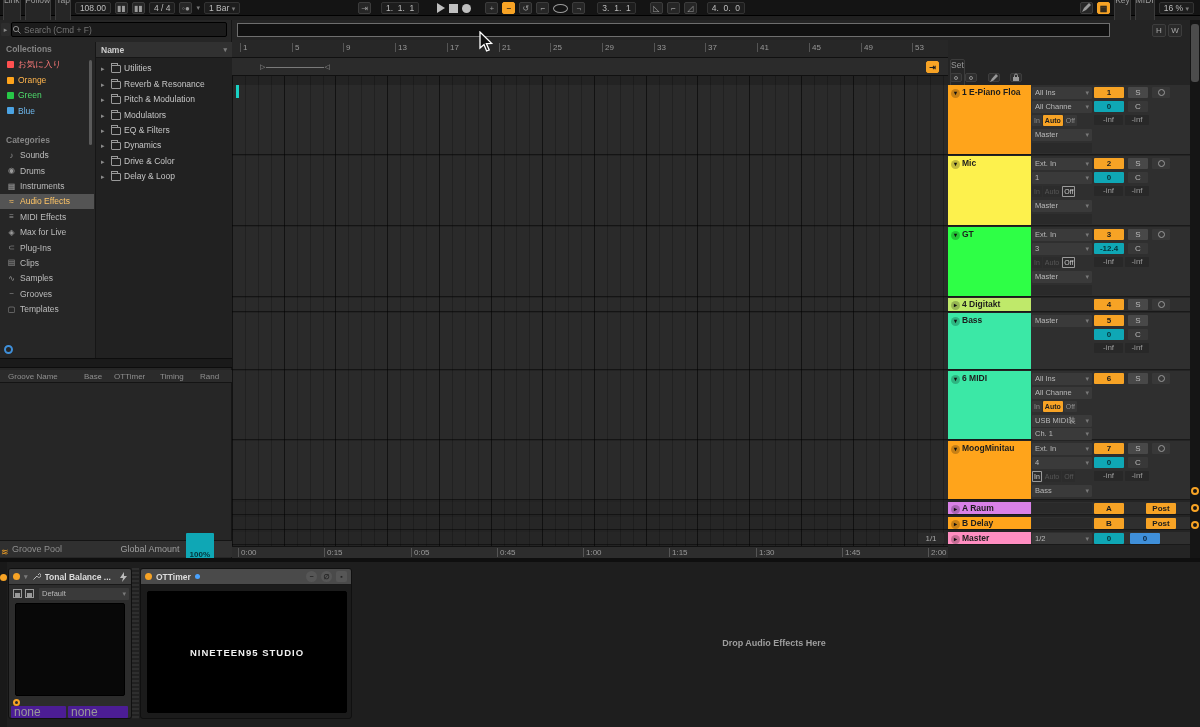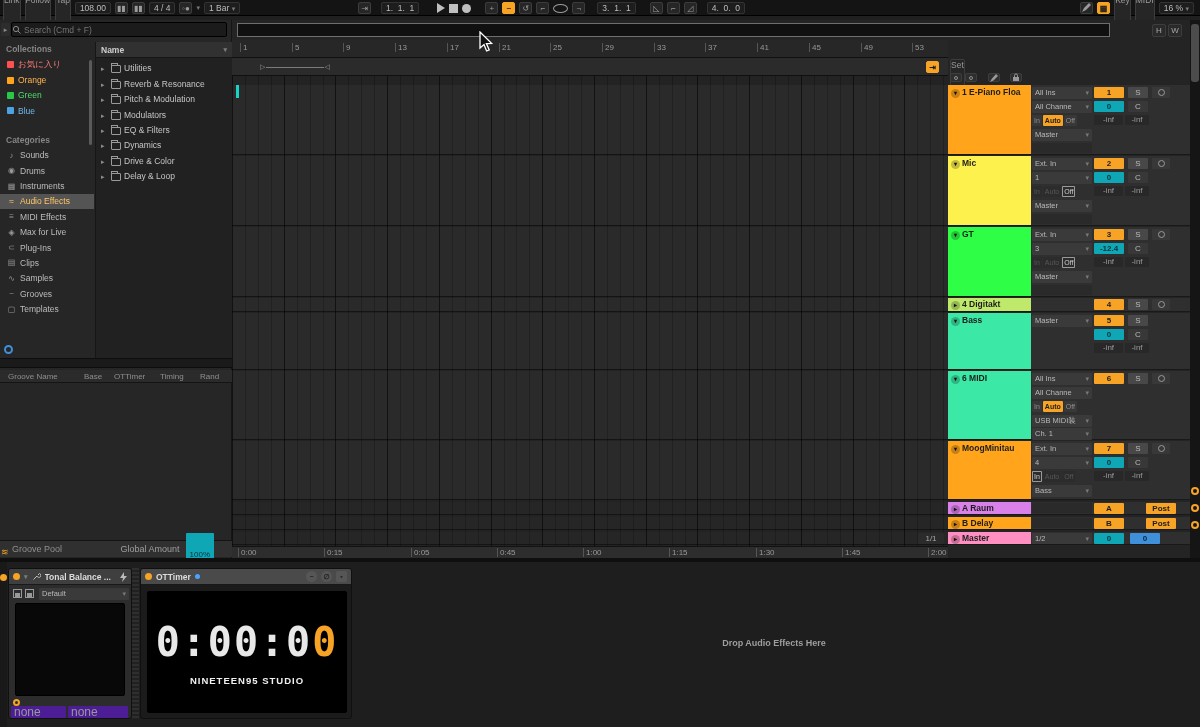--- a/index.html
+++ b/index.html
@@ -35,21 +35,21 @@
 .frow{height:15.4px;display:flex;align-items:flex-end;gap:3px;padding-left:5px;color:#c6c6c6;font-size:8.5px;white-space:nowrap;overflow:hidden}
 .tri{color:#8a8a8a;font-size:7px;width:7px}
 .folder-ico{width:10px;height:8px;border:1px solid #9a9a9a;border-radius:1px;position:relative;flex:0 0 auto}
 .folder-ico::before{content:"";position:absolute;left:-1px;top:-3px;width:5px;height:2px;border:1px solid #9a9a9a;border-bottom:none}
 .bluering{position:absolute;left:4px;top:325px;width:9px;height:9px;border:2px solid #3f8fd9;border-radius:50%}
 .bdivider{position:absolute;left:0;top:338px;width:232px;height:10px;background:#1a1a1a;border-top:1px solid #0d0d0d;border-bottom:1px solid #0d0d0d}
 #groovehead{position:absolute;left:0;top:350px;width:232px;height:13px;background:#2b2b2b;border-bottom:1px solid #141414;color:#8f8f8f;font-size:8px}
 #groovehead span{position:absolute;top:2px}
 #groovebody{position:absolute;left:0;top:363px;width:232px;height:157px;background:#242424;display:flex;align-items:center;justify-content:center;color:#a9a9a9;font-size:8.5px}
 #groovebar{position:absolute;left:0;top:520px;width:232px;height:17px;background:#303030;border-top:1px solid #141414;display:flex;align-items:center}
-.tealbox{background:#0fa7b5;color:#05333a;font-weight:normal;height:12px;line-height:12px;padding:16px 4px;border-radius:1px;font-size:8px}
+.tealbox{background:#0fa7b5;color:#05333a;font-weight:bold;height:12px;line-height:12px;padding:16px 4px;border-radius:1px;font-size:8px}
 .grooveicon{position:absolute;left:1px;top:527px;color:#f7a325;font-size:9px}
 
 #arrangement{position:absolute;left:232px;top:20px;width:958px;height:538px;background:#242424;overflow:hidden}
 #overview{position:absolute;left:5px;top:3px;width:873px;height:14px;background:#101010;border:1px solid #6e6e6e}
 .hwbtn{position:absolute;top:4px;width:14px;height:13px;line-height:12px;text-align:center;background:#2a2a2a;border:1px solid #3d3d3d;border-radius:2px;color:#a9a9a9;font-size:8px}
 #barruler{position:absolute;left:0;top:20px;width:716px;height:18px;background:#272727;border-bottom:1px solid #101010}
 #barruler span{position:absolute;top:3px;color:#989898;font-size:8px;border-left:1px solid #555;padding-left:2px}
 #loopstrip{position:absolute;left:0;top:38px;width:716px;height:18px;background:#2b2b2b;border-bottom:1px solid #101010}
 .loopbrace{position:absolute;left:28px;top:42px;width:70px;height:10px;display:flex;align-items:center;color:#9a9a9a;font-size:7px}
 .loopbrace .line{flex:1;border-top:1px solid #7a7a7a;margin:0 1px}
@@ -620,21 +620,20 @@
     <div class="device" style="left:140px;width:212px;height:151px;background:#1b1b1b">
       <div class="devhead" style="background:#4a4a4a">
         <span class="devled"></span>
         <span style="font-weight:bold">OTTimer</span>
         <span class="bluedot"></span>
         <span class="hbtn" style="margin-left:auto">−</span>
         <span class="hbtn">∅</span>
         <span class="hbtn" style="border-radius:2px">▪</span>
       </div>
       <div class="screen" style="left:6px;top:22px;width:200px;height:122px;background:#000;display:flex;flex-direction:column;align-items:center;justify-content:center;gap:10px">
-        <div class="timer"><span>0:00:0</span><span class="acc">0</span></div>
         <div class="brand">NINETEEN95 STUDIO</div>
       </div>
     </div>
 
     <div class="drophint">Drop Audio Effects Here</div>
   </div>
 
   <svg width="16" height="22" viewBox="0 0 16 22" style="position:absolute;left:479px;top:31px;z-index:99">
     <polygon points="1,1 1,17 5,13.5 7.6,20 10.2,18.9 7.4,12.6 12.6,12.4" fill="#111" stroke="#fff" stroke-width="1.3"></polygon>
   </svg>

